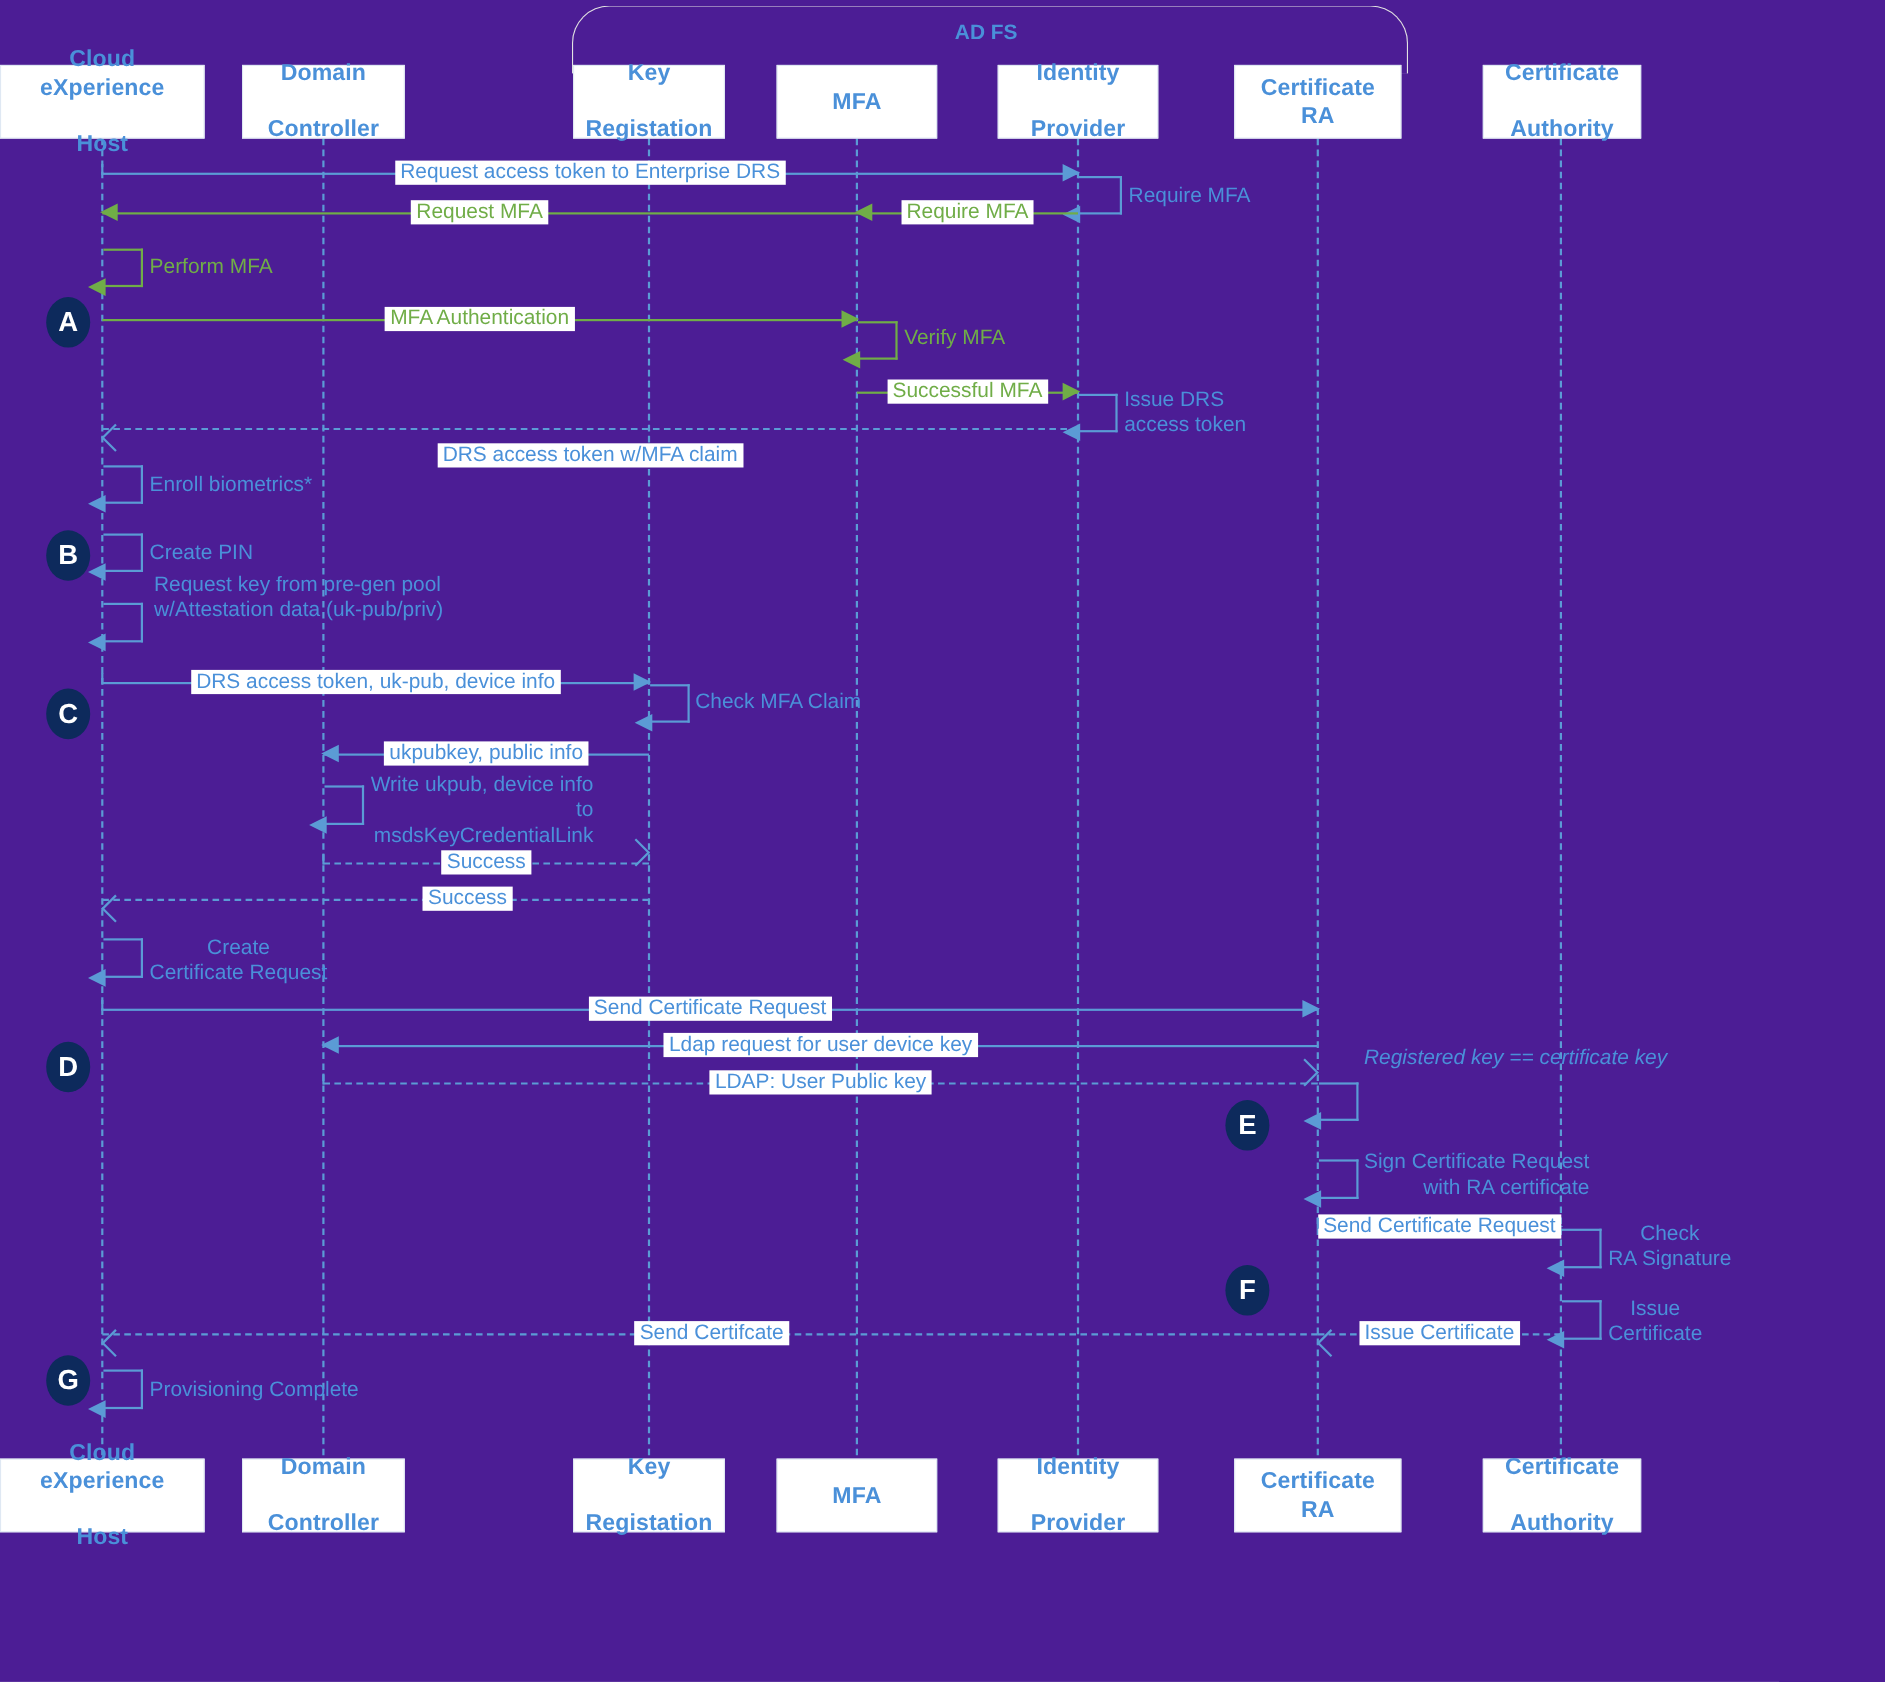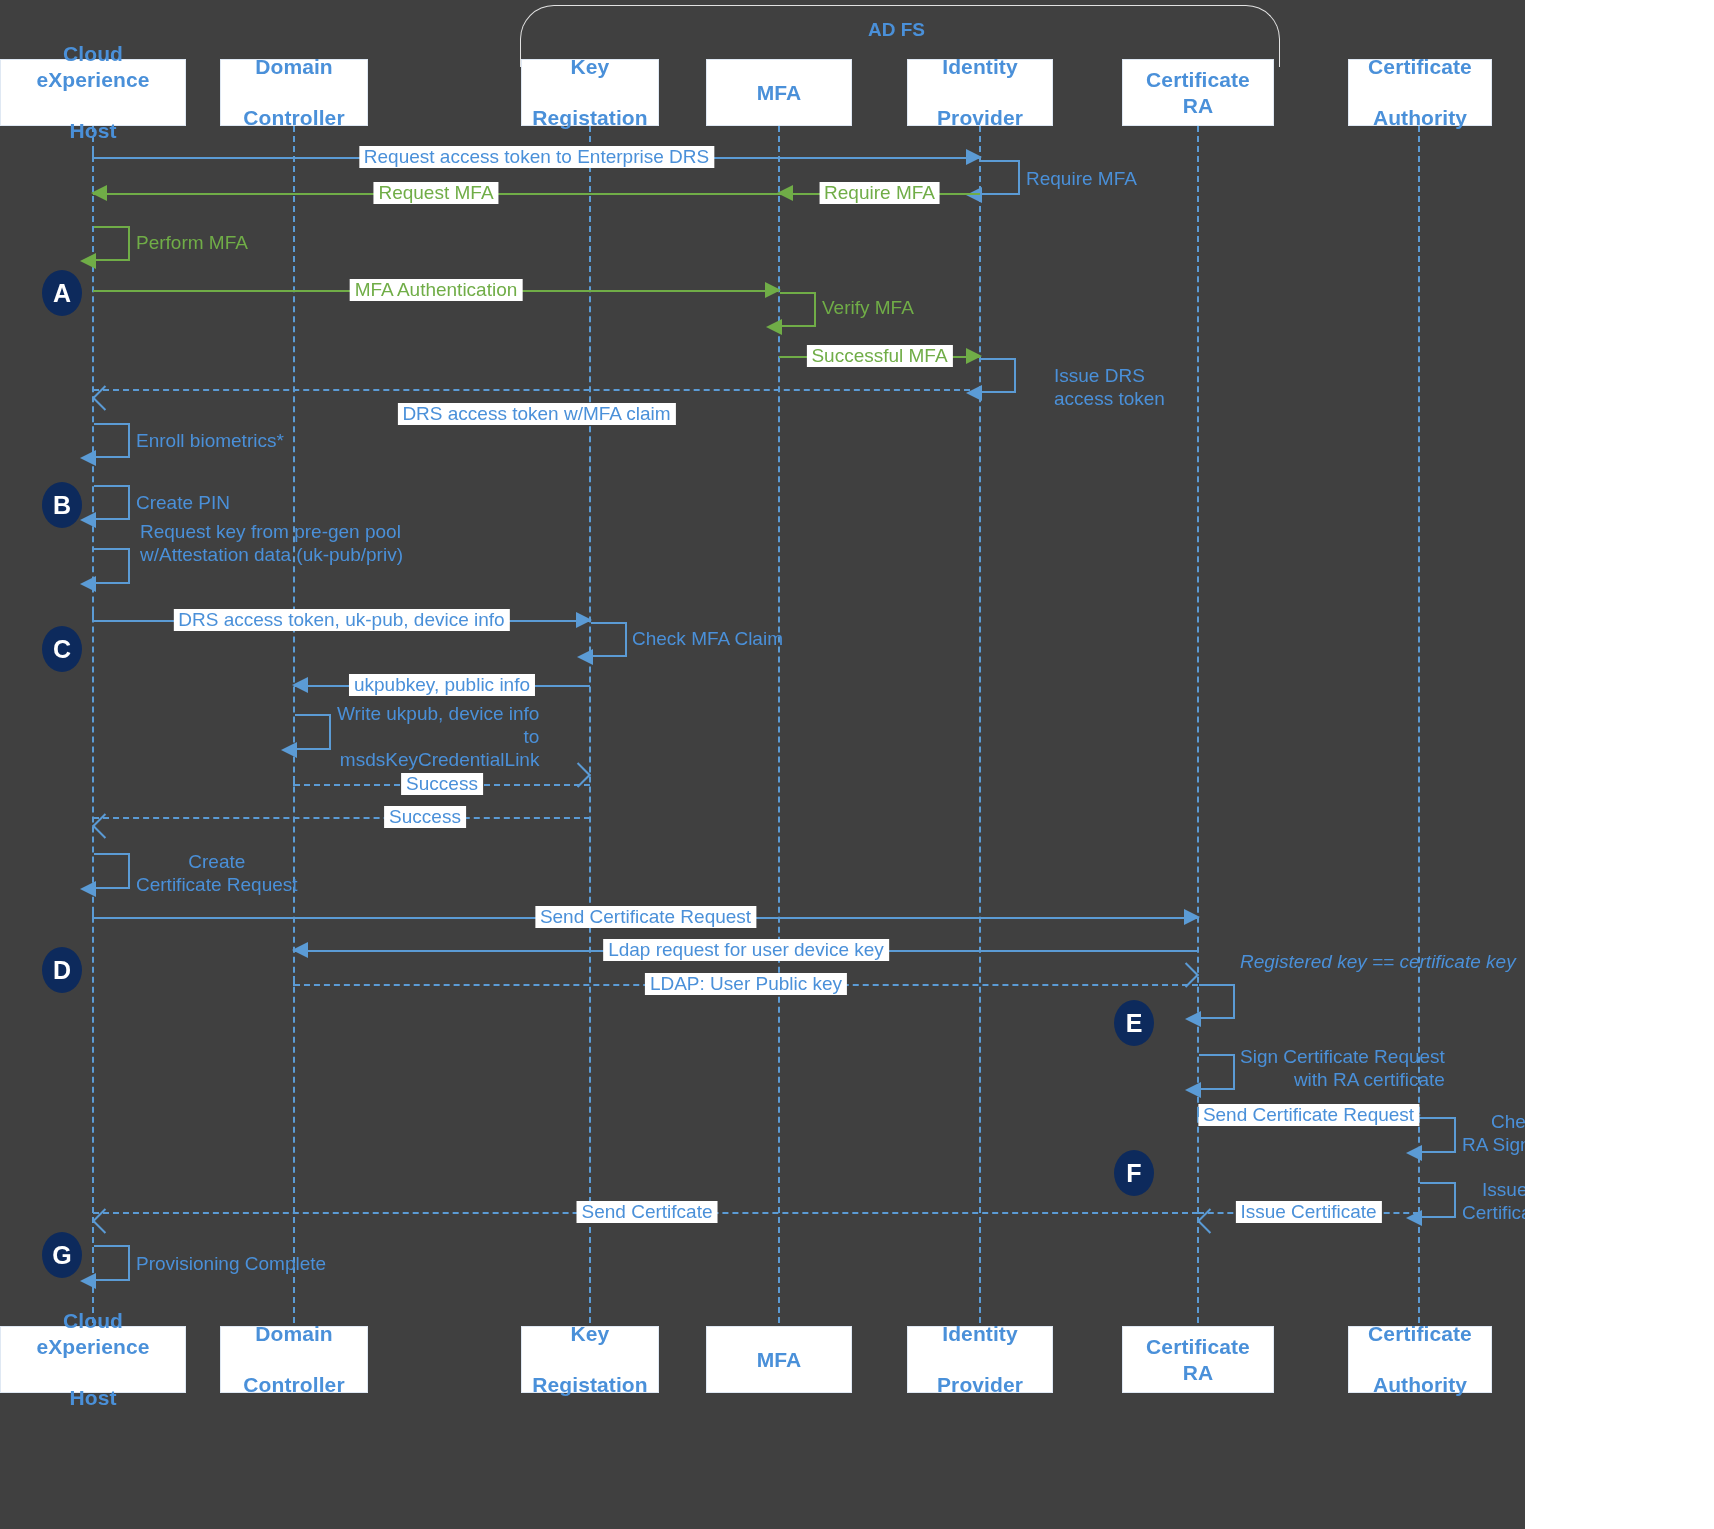--- a/index.html
+++ b/index.html
@@ -1,17 +1,17 @@
 <!DOCTYPE html>
 <html><head>
 <meta charset="utf-8">
 <style>
   html,body{margin:0;padding:0;background:#ffffff;}
   body{font-family:"Liberation Sans",sans-serif;}
-  #canvas{position:relative;width:1525px;height:1529px;background:#404040;overflow:hidden;}
+  #canvas{position:relative;width:1714px;height:1529px;background:#4c1d95;overflow:hidden;}
 
   
   .actor-box{
     position:absolute;
     box-sizing:border-box;
     border:1px solid #dfe8f3;
     background:#ffffff;
     color:#4a90d9;
     font-weight:bold;
     display:flex;
@@ -282,21 +282,21 @@
   <div class="msg green" style="left:779px;top:356px;width:201px;">
     <div class="line"></div>
     <div class="arrowhead right"></div>
     <div class="msg-label" style="left:50%;top:0;">Successful MFA</div>
   </div>
 
   <div class="selfmsg" style="left:980px;top:358px;width:36px;height:35px;">
     <div class="loop"></div>
     <div class="tip"></div>
   </div>
-  <div class="note" style="left:1054px;top:352px;margin-top:12px;">Issue DRS
+  <div class="note" style="left:1022px;top:352px;">Issue DRS
 access token</div>
 
   <div class="msg dashed" style="left:93px;top:389px;width:887px;">
     <div class="line"></div>
     <div class="arrowhead open left"></div>
     <div class="msg-label" style="left:50%;top:0;margin-top:25px;">DRS access token w/MFA claim</div>
   </div>
 
   <div class="selfmsg" style="left:94px;top:423px;width:36px;height:35px;">
     <div class="loop"></div>

